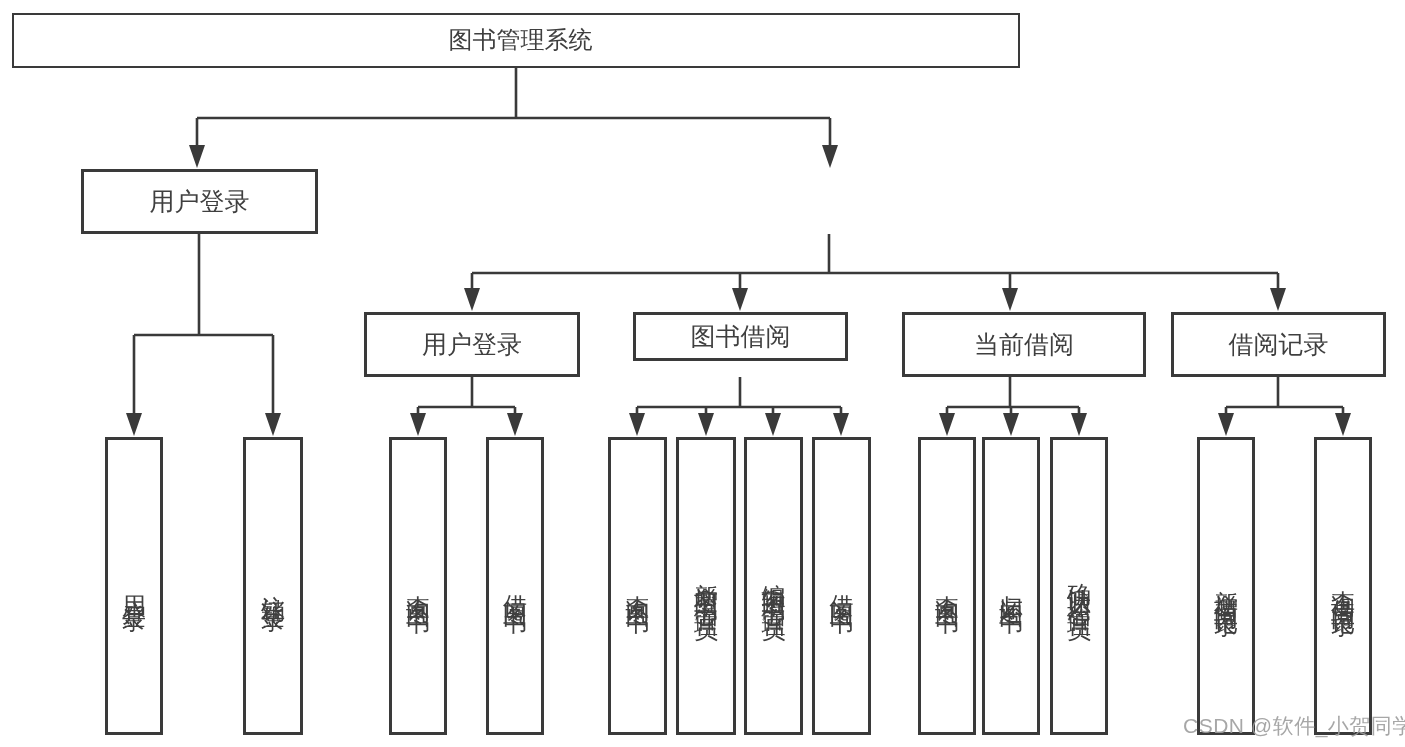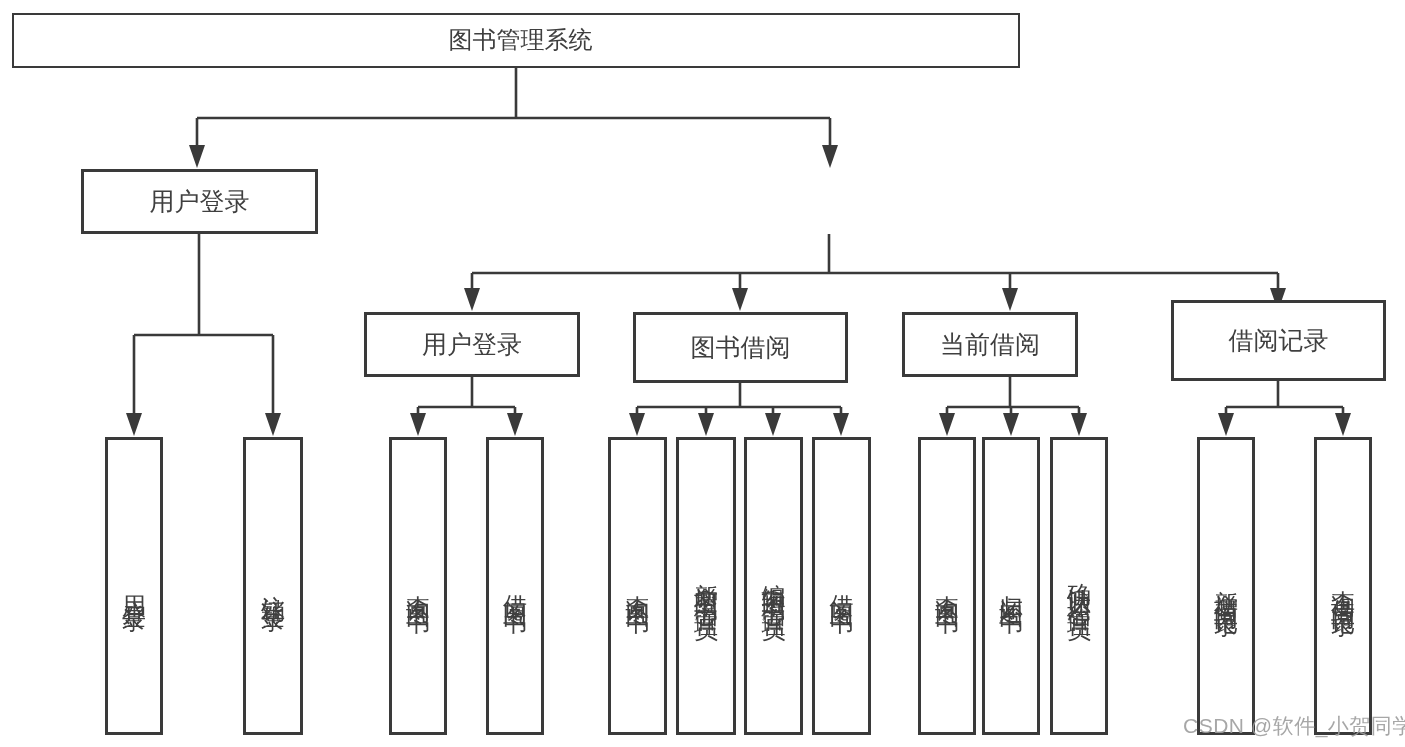--- a/index.html
+++ b/index.html
@@ -102,27 +102,27 @@
     <span>图书管理系统</span>
   </div>
 
   <div class="node h-node" style="left:81px; top:169px; width:237px; height:65px;">
     <span>用户登录</span>
   </div>
 
   <div class="node h-node" style="left:364px; top:312px; width:216px; height:65px;">
     <span>用户登录</span>
   </div>
-  <div class="node h-node" style="left:633px; top:312px; width:215px; height:71px;">
+  <div class="node h-node" style="left:633px; top:312px; width:215px; height:49px;">
     <span>图书借阅</span>
   </div>
-  <div class="node h-node" style="left:902px; top:312px; width:176px; height:65px;">
+  <div class="node h-node" style="left:902px; top:312px; width:244px; height:65px;">
     <span>当前借阅</span>
   </div>
-  <div class="node h-node" style="left:1171px; top:300px; width:215px; height:81px;">
+  <div class="node h-node" style="left:1171px; top:312px; width:215px; height:65px;">
     <span>借阅记录</span>
   </div>
 
   <div class="node v-node" style="left:105px; top:437px; width:58px; height:298px;">
     <span>用户登录</span>
   </div>
   <div class="node v-node" style="left:243px; top:437px; width:60px; height:298px;">
     <span>注销登录</span>
   </div>
 

